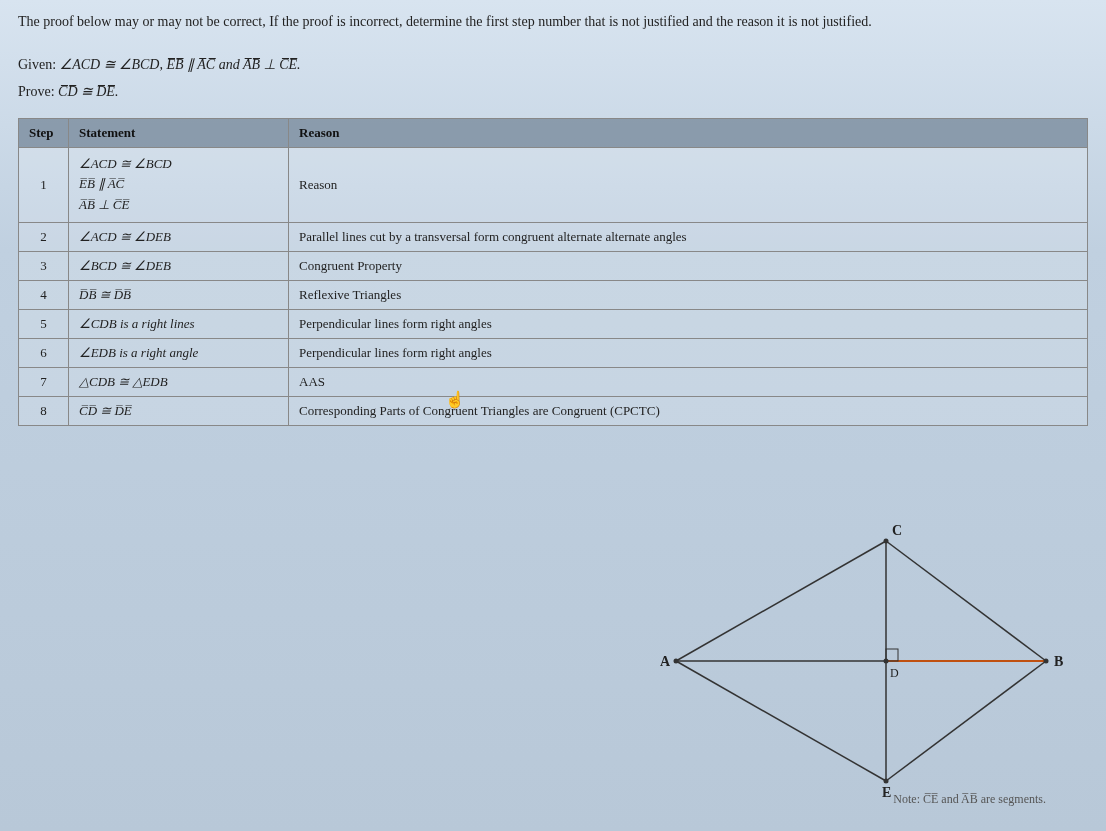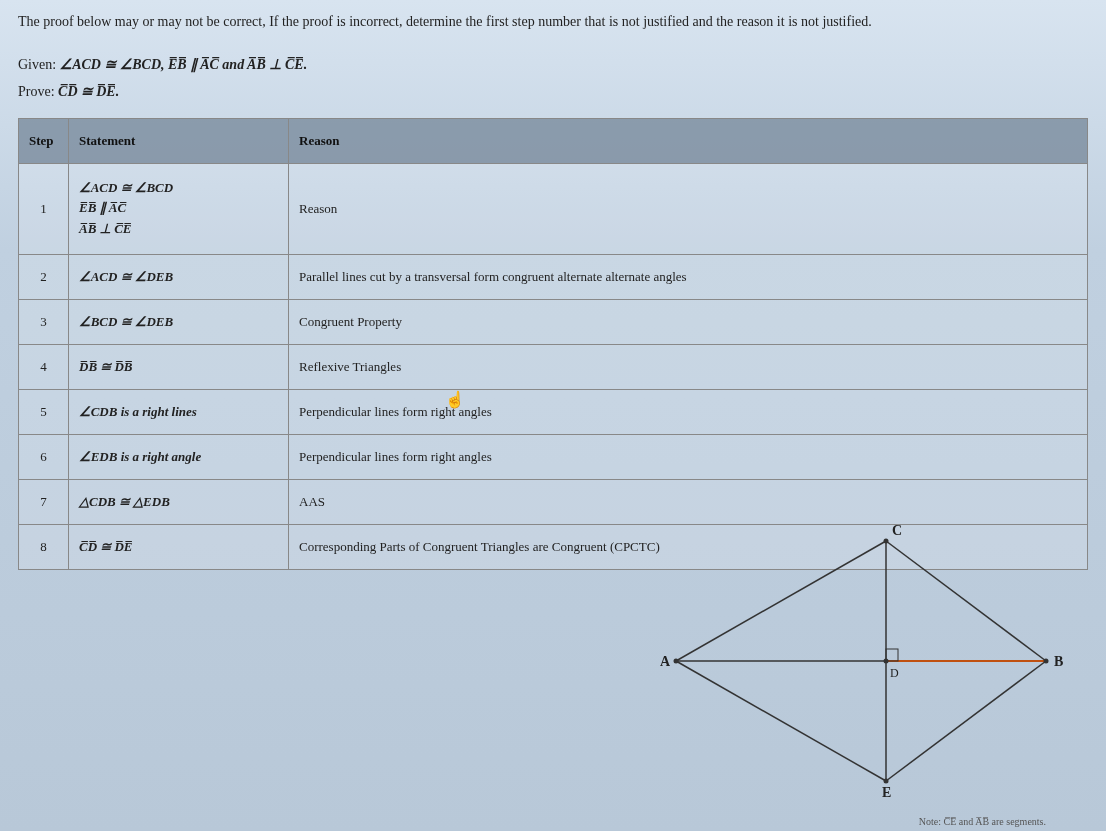--- a/index.html
+++ b/index.html
@@ -15,51 +15,51 @@
     .intro { font-size: 14px; margin-bottom: 24px; line-height: 1.4; }
     .given, .prove { font-size: 14px; margin-bottom: 10px; }
     table.proof {
       border-collapse: collapse;
       width: 100%;
       margin-top: 18px;
       background: rgba(255,255,255,0.15);
     }
     table.proof th, table.proof td {
       border: 1px solid #888;
-      padding: 14px 10px;
+      padding: 6px 10px;
       font-size: 13px;
       text-align: left;
       vertical-align: middle;
     }
     table.proof th {
       background: rgba(90,110,130,0.6);
       color: #111;
       font-weight: bold;
     }
     table.proof td.step-num {
       text-align: center;
       width: 50px;
     }
     table.proof td.stmt {
       width: 220px;
     }
-    .math { font-family: Georgia, serif; font-style: italic; white-space: nowrap; font-weight: bold; }
+    .math { font-family: Georgia, serif; font-style: italic; white-space: nowrap; }
     .given-block { line-height: 1.6; }
     .figure-area {
       position: absolute;
       right: 40px;
       bottom: 30px;
       width: 420px;
       height: 280px;
     }
     .figure-note {
       position: absolute;
       right: 60px;
-      bottom: 4px;
-      font-size: 10px;
+      bottom: 24px;
+      font-size: 12px;
       color: #555;
     }
     .cursor {
       position: absolute;
       left: 445px;
       top: 390px;
       font-size: 16px;
       pointer-events: none;
     }
   </style>

